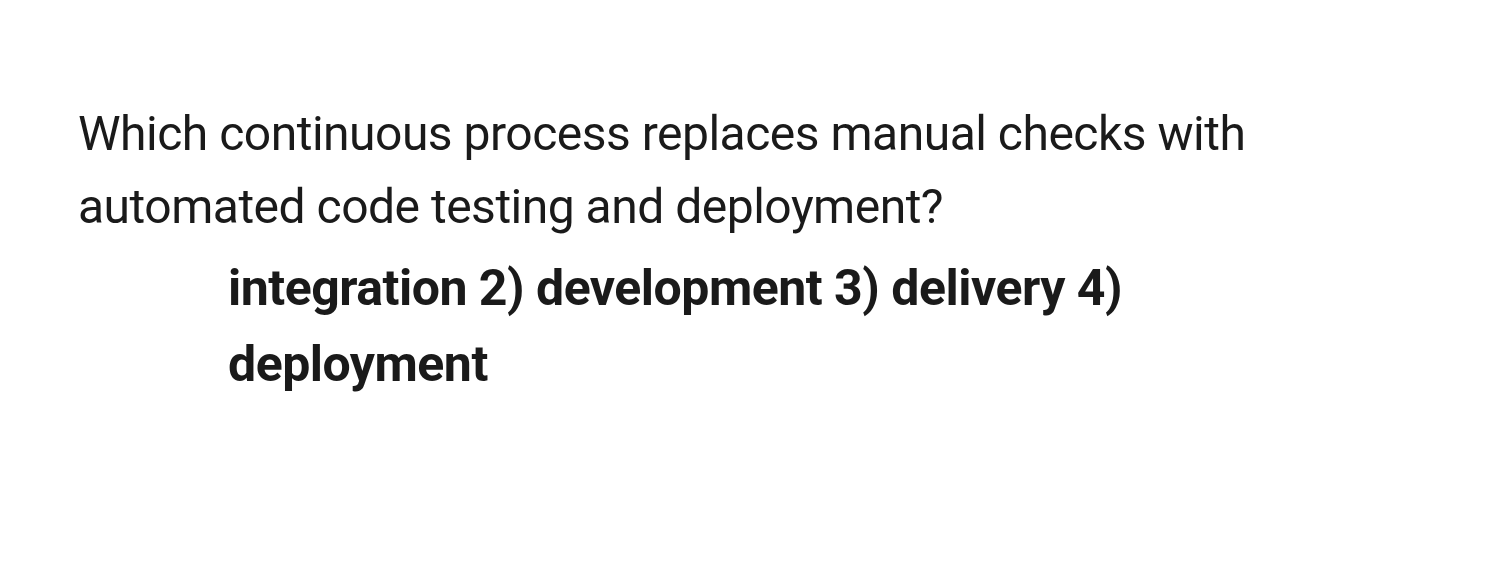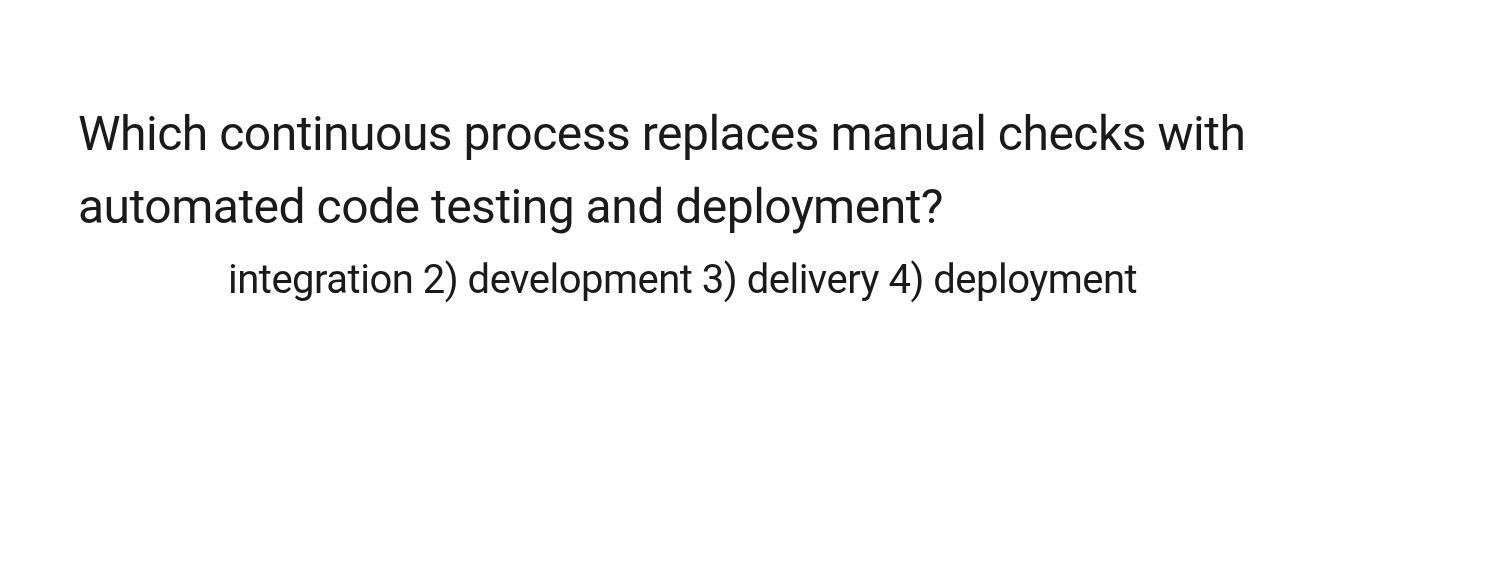--- a/index.html
+++ b/index.html
@@ -15,23 +15,23 @@
       padding: 80px 60px;
       color: #1a1a1a;
     }
     .question {
       font-size: 48px;
       line-height: 1.52;
       font-weight: 400;
       letter-spacing: -0.5px;
     }
     .options {
-      font-size: 40px;
+      font-size: 50px;
       line-height: 1.52;
-      font-weight: 400;
+      font-weight: 700;
       letter-spacing: -0.5px;
       padding-left: 150px;
       max-width: 1100px;
       margin-top: 6px;
     }
   </style>
 </head>
 <body>
 
 <div class="question">Which continuous process replaces manual checks with automated code testing and deployment?</div>

